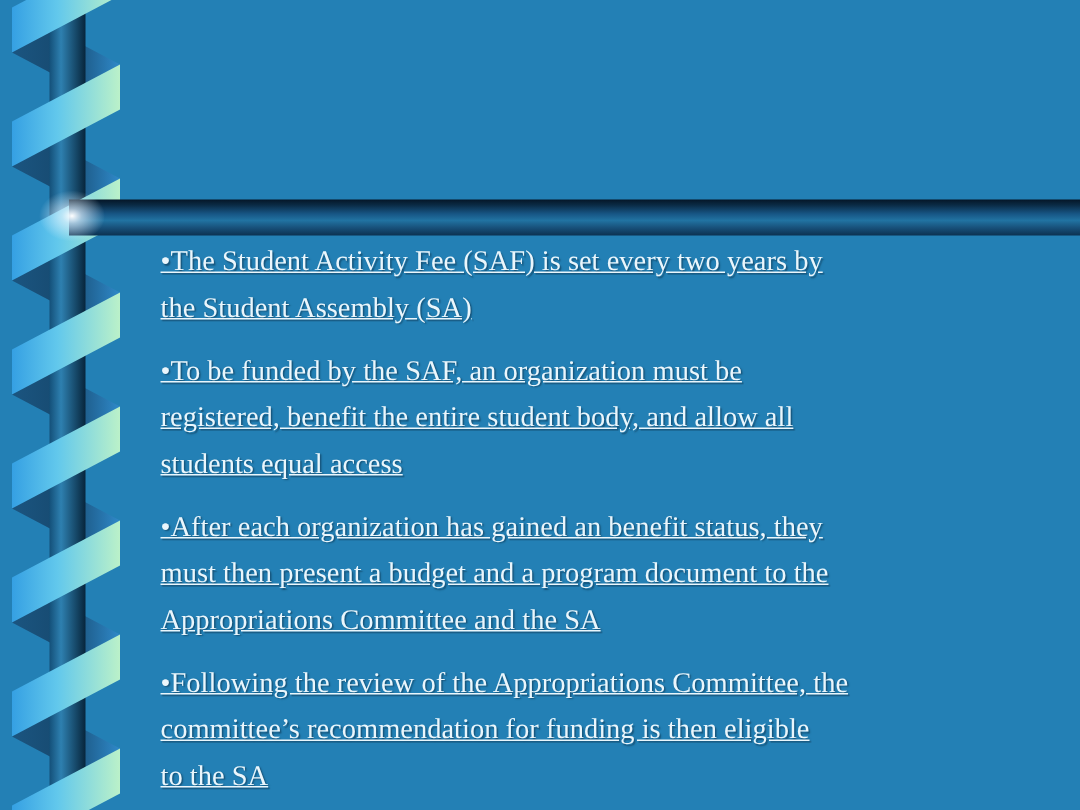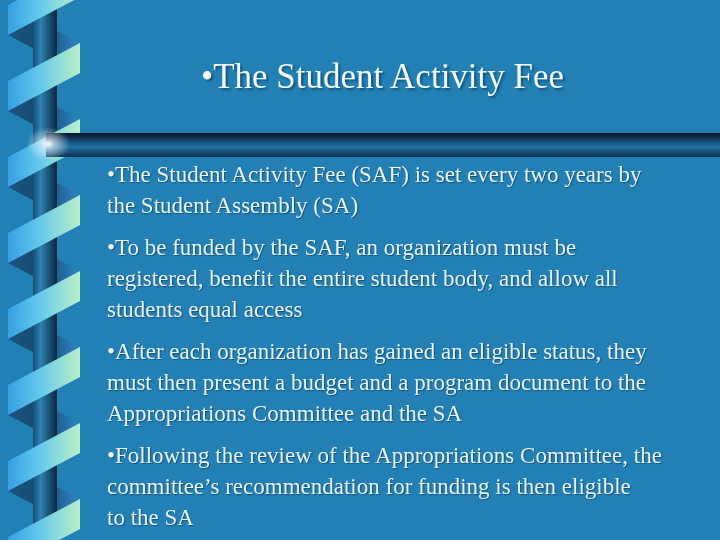--- a/index.html
+++ b/index.html
@@ -17,24 +17,25 @@
     font-size:35px;line-height:42px;
     color:#f2fbff;
     text-shadow:2px 2px 2px rgba(5,30,50,.45);
     white-space:pre;
   }
   .slide-body{
     position:absolute;left:107px;top:159px;width:600px;
   }
   .slide-body p{
     margin:0 0 11px 0;
-    font-size:23px;line-height:31px;
+    font-size:19px;line-height:31px;
     color:#eaf6fc;
     text-shadow:1px 1px 1px rgba(8,38,60,.5);
     white-space:pre;
+    text-decoration:underline;
   }
 </style>
 </head>
 <body>
 
 <div class="slide">
 
   <svg class="ornament" width="720" height="540" viewBox="0 0 720 540">
     <defs>
       <linearGradient id="gPole" x1="0" y1="0" x2="1" y2="0">
@@ -92,29 +93,28 @@
       <use href="#bandFront" y="345"></use>
       <use href="#bandFront" y="421"></use>
       <use href="#bandFront" y="497"></use>
     </g>
 
     <rect x="46" y="133" width="674" height="24" fill="url(#gBar)"></rect>
 
     <ellipse cx="48" cy="144" rx="22" ry="17" fill="url(#gGlow)"></ellipse>
   </svg>
 
-  <div class="slide-title">•The Student Activity Fee</div>
 
   <div class="slide-body">
     <p>•The Student Activity Fee (SAF) is set every two years by
 the Student Assembly (SA)</p>
     <p>•To be funded by the SAF, an organization must be
 registered, benefit the entire student body, and allow all
 students equal access</p>
-    <p>•After each organization has gained an eligible status, they
+    <p>•After each organization has gained an benefit status, they
 must then present a budget and a program document to the
 Appropriations Committee and the SA</p>
     <p>•Following the review of the Appropriations Committee, the
 committee’s recommendation for funding is then eligible
 to the SA</p>
   </div>
 
 </div>
 
 </body></html>

